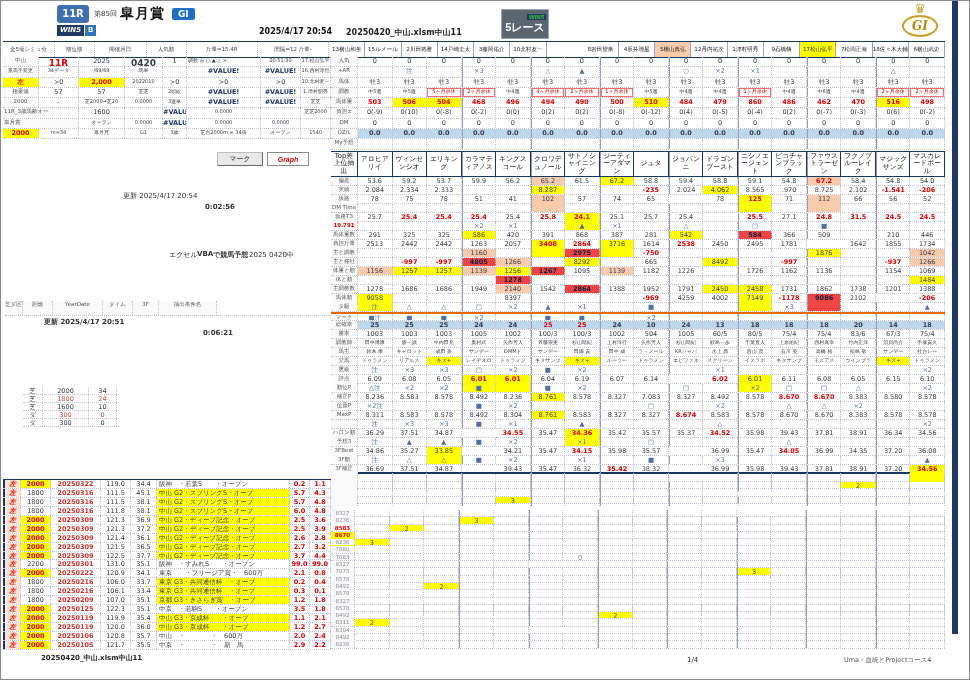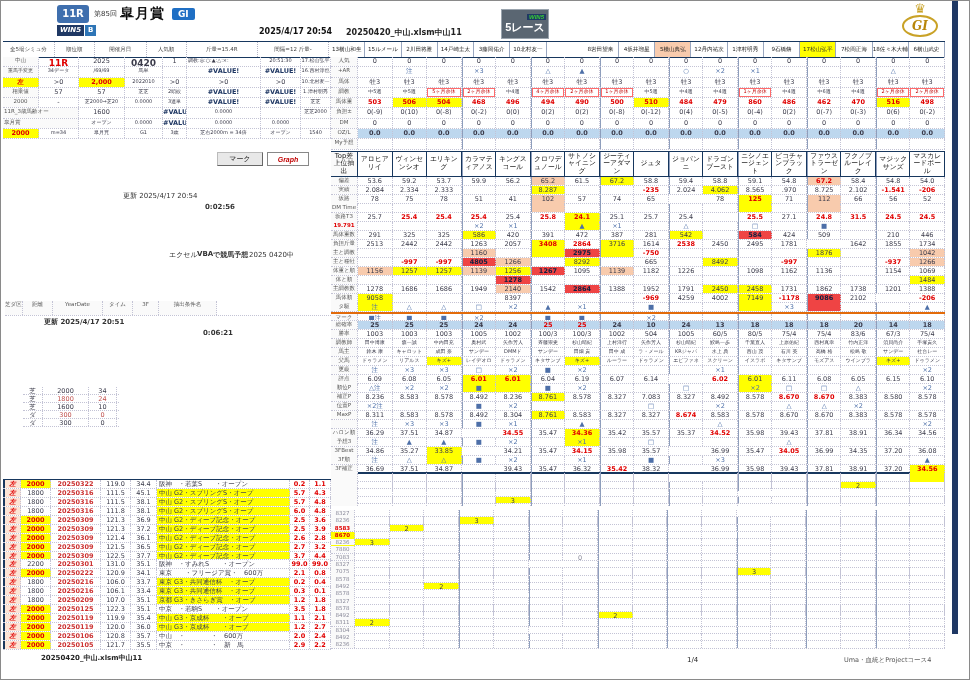--- a/index.html
+++ b/index.html
@@ -579,27 +579,27 @@
         <span class="c "></span>
       </div>
       <div class="grow " style="grid-template-columns: 27px repeat(17, 1fr); height: 9px;">
         <span class="c lb ">馬体重数</span>
         <span class="c ">291</span>
         <span class="c ">325</span>
         <span class="c ">325</span>
         <span class="c y">586</span>
         <span class="c ">420</span>
         <span class="c ">391</span>
-        <span class="c ">472</span>
+        <span class="c ">868</span>
         <span class="c ">387</span>
         <span class="c ">281</span>
         <span class="c y">542</span>
         <span class="c "></span>
         <span class="c db">584</span>
-        <span class="c ">424</span>
+        <span class="c ">366</span>
         <span class="c ">509</span>
         <span class="c "></span>
         <span class="c ">210</span>
         <span class="c ">446</span>
       </div>
       <div class="grow " style="grid-template-columns: 27px repeat(17, 1fr); height: 9px;">
         <span class="c lb ">負担斤量</span>
         <span class="c ">2513</span>
         <span class="c ">2442</span>
         <span class="c ">2442</span>
@@ -664,21 +664,21 @@
         <span class="c y">1257</span>
         <span class="c y">1257</span>
         <span class="c p">1139</span>
         <span class="c y">1256</span>
         <span class="c db">1267</span>
         <span class="c ">1095</span>
         <span class="c p">1139</span>
         <span class="c ">1182</span>
         <span class="c ">1226</span>
         <span class="c "></span>
-        <span class="c ">1098</span>
+        <span class="c ">1726</span>
         <span class="c ">1162</span>
         <span class="c ">1136</span>
         <span class="c "></span>
         <span class="c ">1154</span>
         <span class="c ">1069</span>
       </div>
       <div class="grow " style="grid-template-columns: 27px repeat(17, 1fr); height: 9px;">
         <span class="c lb ">体と順</span>
         <span class="c "></span>
         <span class="c "></span>

